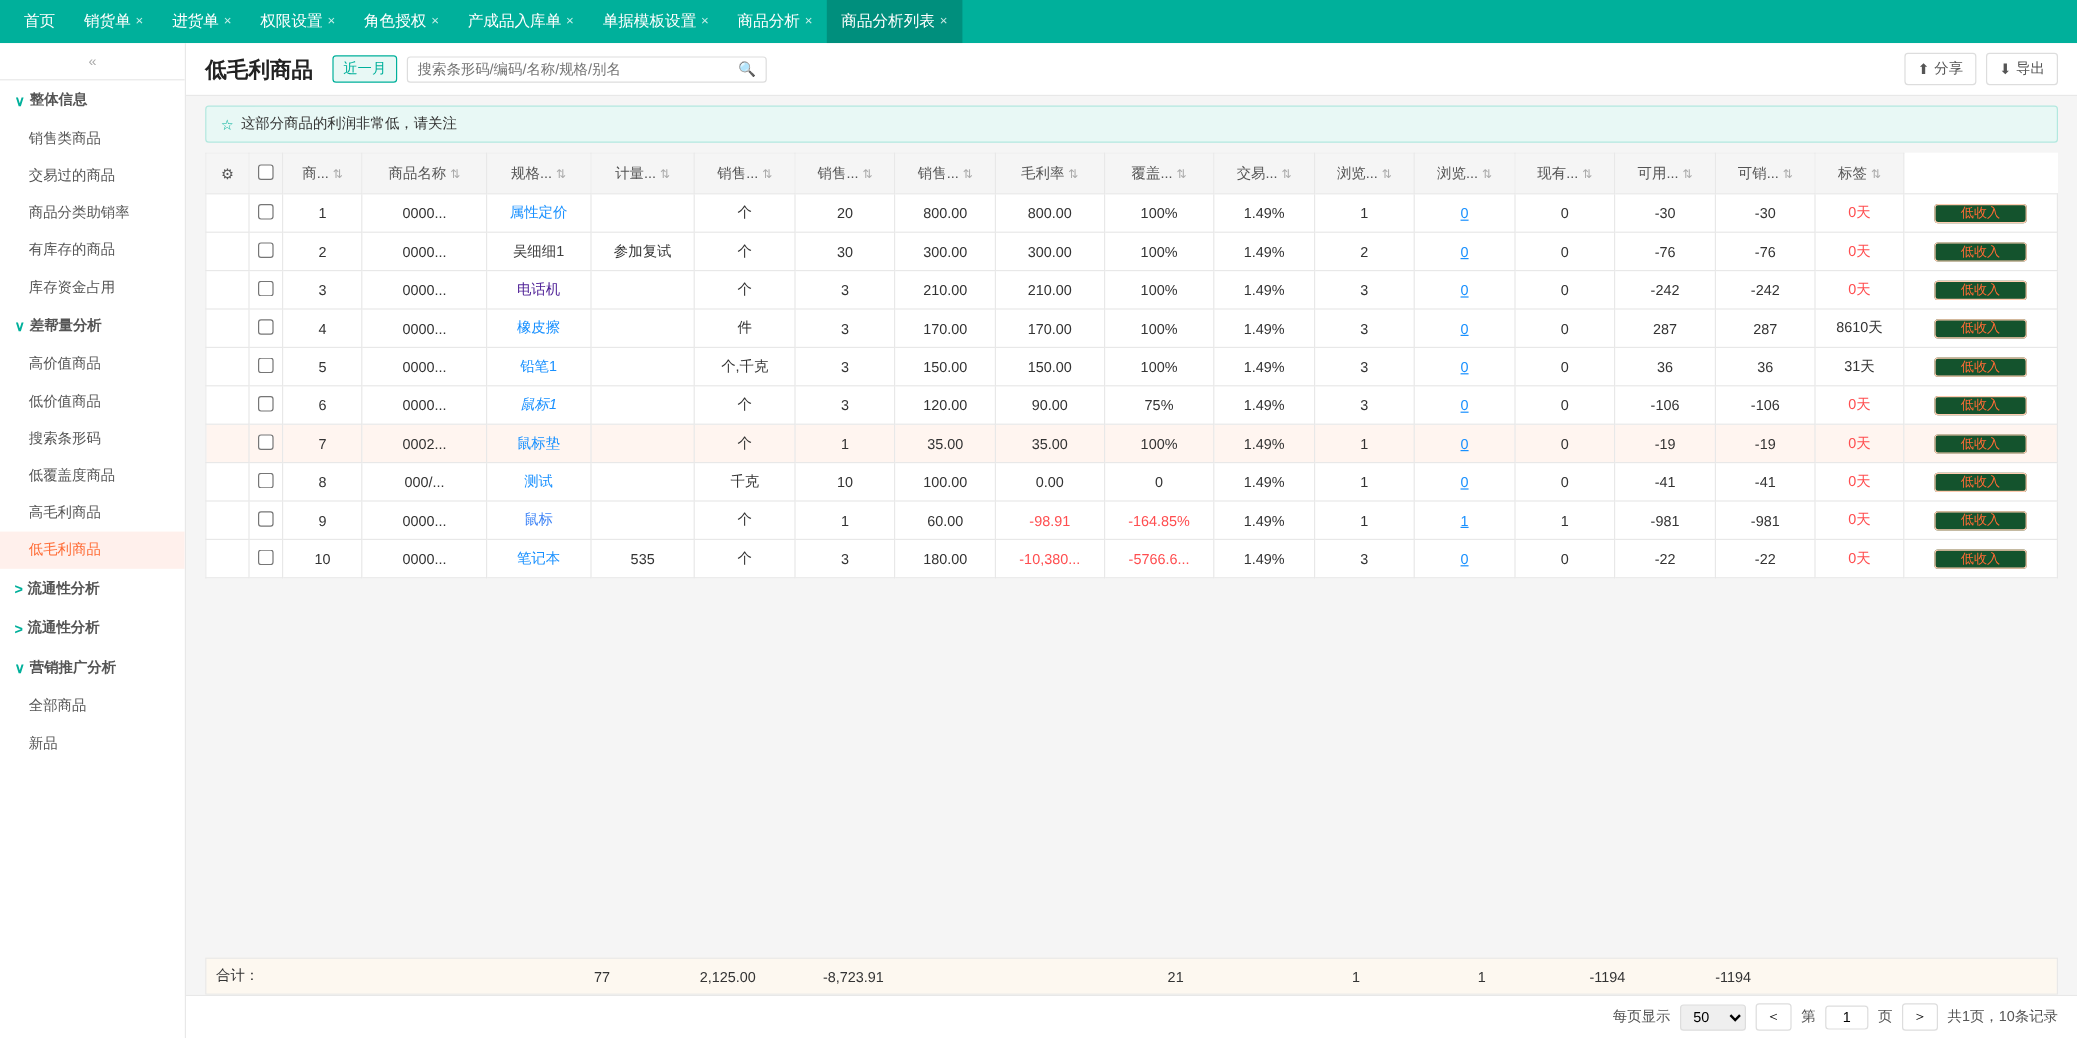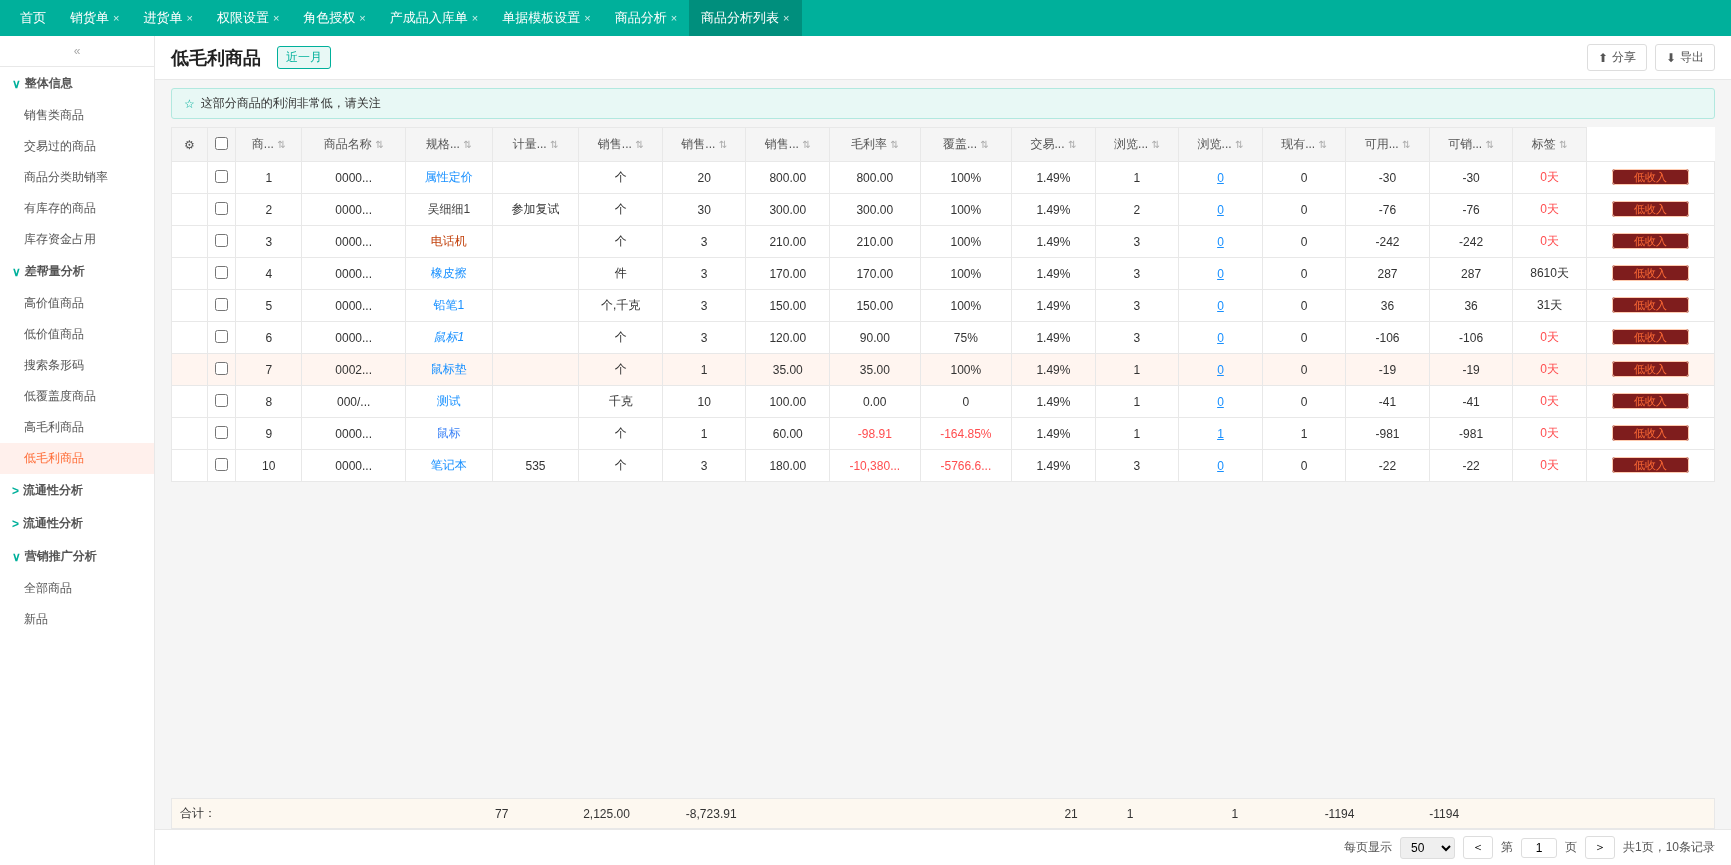--- a/index.html
+++ b/index.html
@@ -179,21 +179,21 @@
     thead th .sort-icon { color: #aaa; font-size: 10px; }
     tbody tr { background: #fff; }
     tbody tr.highlighted { background: #fff5f0; }
     tbody td {
       padding: 7px 6px;
       border: 1px solid #e8e8e8;
       text-align: center;
       white-space: nowrap;
     }
     .tag-badge {
-      background: #7f1d1d;
+      background: #14532d;
       color: #ff6b35;
       border: 1px solid #ffcbb0;
       border-radius: 3px;
       padding: 1px 21px;
       font-size: 11px;
     }
     .zero-link { color: #1890ff; text-decoration: underline; cursor: pointer; }
 
     
     .pagination-bar {
@@ -322,20 +322,24 @@
     </div>
     <div class="sidebar-item">全部商品</div>
     <div class="sidebar-item">新品</div>
   </div>
 
   <div class="content">
 
     <div class="content-header">
       <span class="page-title">低毛利商品</span>
       <button class="date-btn">近一月</button>
+      <div class="search-box">
+        <input type="text" placeholder="搜索条形码/编码/名称/规格/别名" style="">
+        <span class="search-icon">🔍</span>
+      </div>
       <div class="header-actions">
         <button class="action-btn">
           <span>⬆</span>
           <span>分享</span>
         </button>
         <button class="action-btn">
           <span>⬇</span>
           <span>导出</span>
         </button>
       </div>
@@ -420,21 +424,21 @@
       <td style="color:#ff4d4f">0天</td>
       <td><span class="tag-badge">低收入</span></td>
     </tr>
             <tr>
       <td style="text-align:center;"></td>
       <td class="checkbox-cell">
         <input type="checkbox" style="">
       </td>
       <td style="text-align:center;">3</td>
       <td>0000...</td>
-      <td style="color:#c2410c;cursor:pointer;">电话机</td>
+      <td style="color:#4c1d95;cursor:pointer;">电话机</td>
       <td></td>
       <td>个</td>
       <td>3</td>
       <td>210.00</td>
       <td style="">210.00</td>
       <td style="">100%</td>
       <td>1.49%</td>
       <td>3</td>
       <td><span class="zero-link">0</span></td>
       <td>0</td>
@@ -609,21 +613,21 @@
     </div>
 
     <div style="display:flex; align-items:center; background:#fdf8f0; border:1px solid #e8e8e8; margin:0 16px; padding:6px 8px; font-size:12px;">
       <span style="font-weight:normal; min-width:60px;">合计：</span>
       <span style="flex:2; text-align:center;"></span>
       <span style="flex:1; text-align:center;">77</span>
       <span style="flex:1; text-align:center;">2,125.00</span>
       <span style="flex:1; text-align:center;">-8,723.91</span>
       <span style="flex:1; text-align:center;"></span>
       <span style="flex:1; text-align:center;"></span>
-      <span style="flex:1; text-align:right;">21</span>
+      <span style="flex:1; text-align:left;">21</span>
       <span style="flex:1; text-align:center;">1</span>
       <span style="flex:1; text-align:center;">1</span>
       <span style="flex:1; text-align:center;">-1194</span>
       <span style="flex:1; text-align:center;">-1194</span>
       <span style="flex:1; text-align:center;"></span>
       <span style="flex:1; text-align:center;"></span>
     </div>
 
     <div class="pagination-bar">
       <span>每页显示</span>

